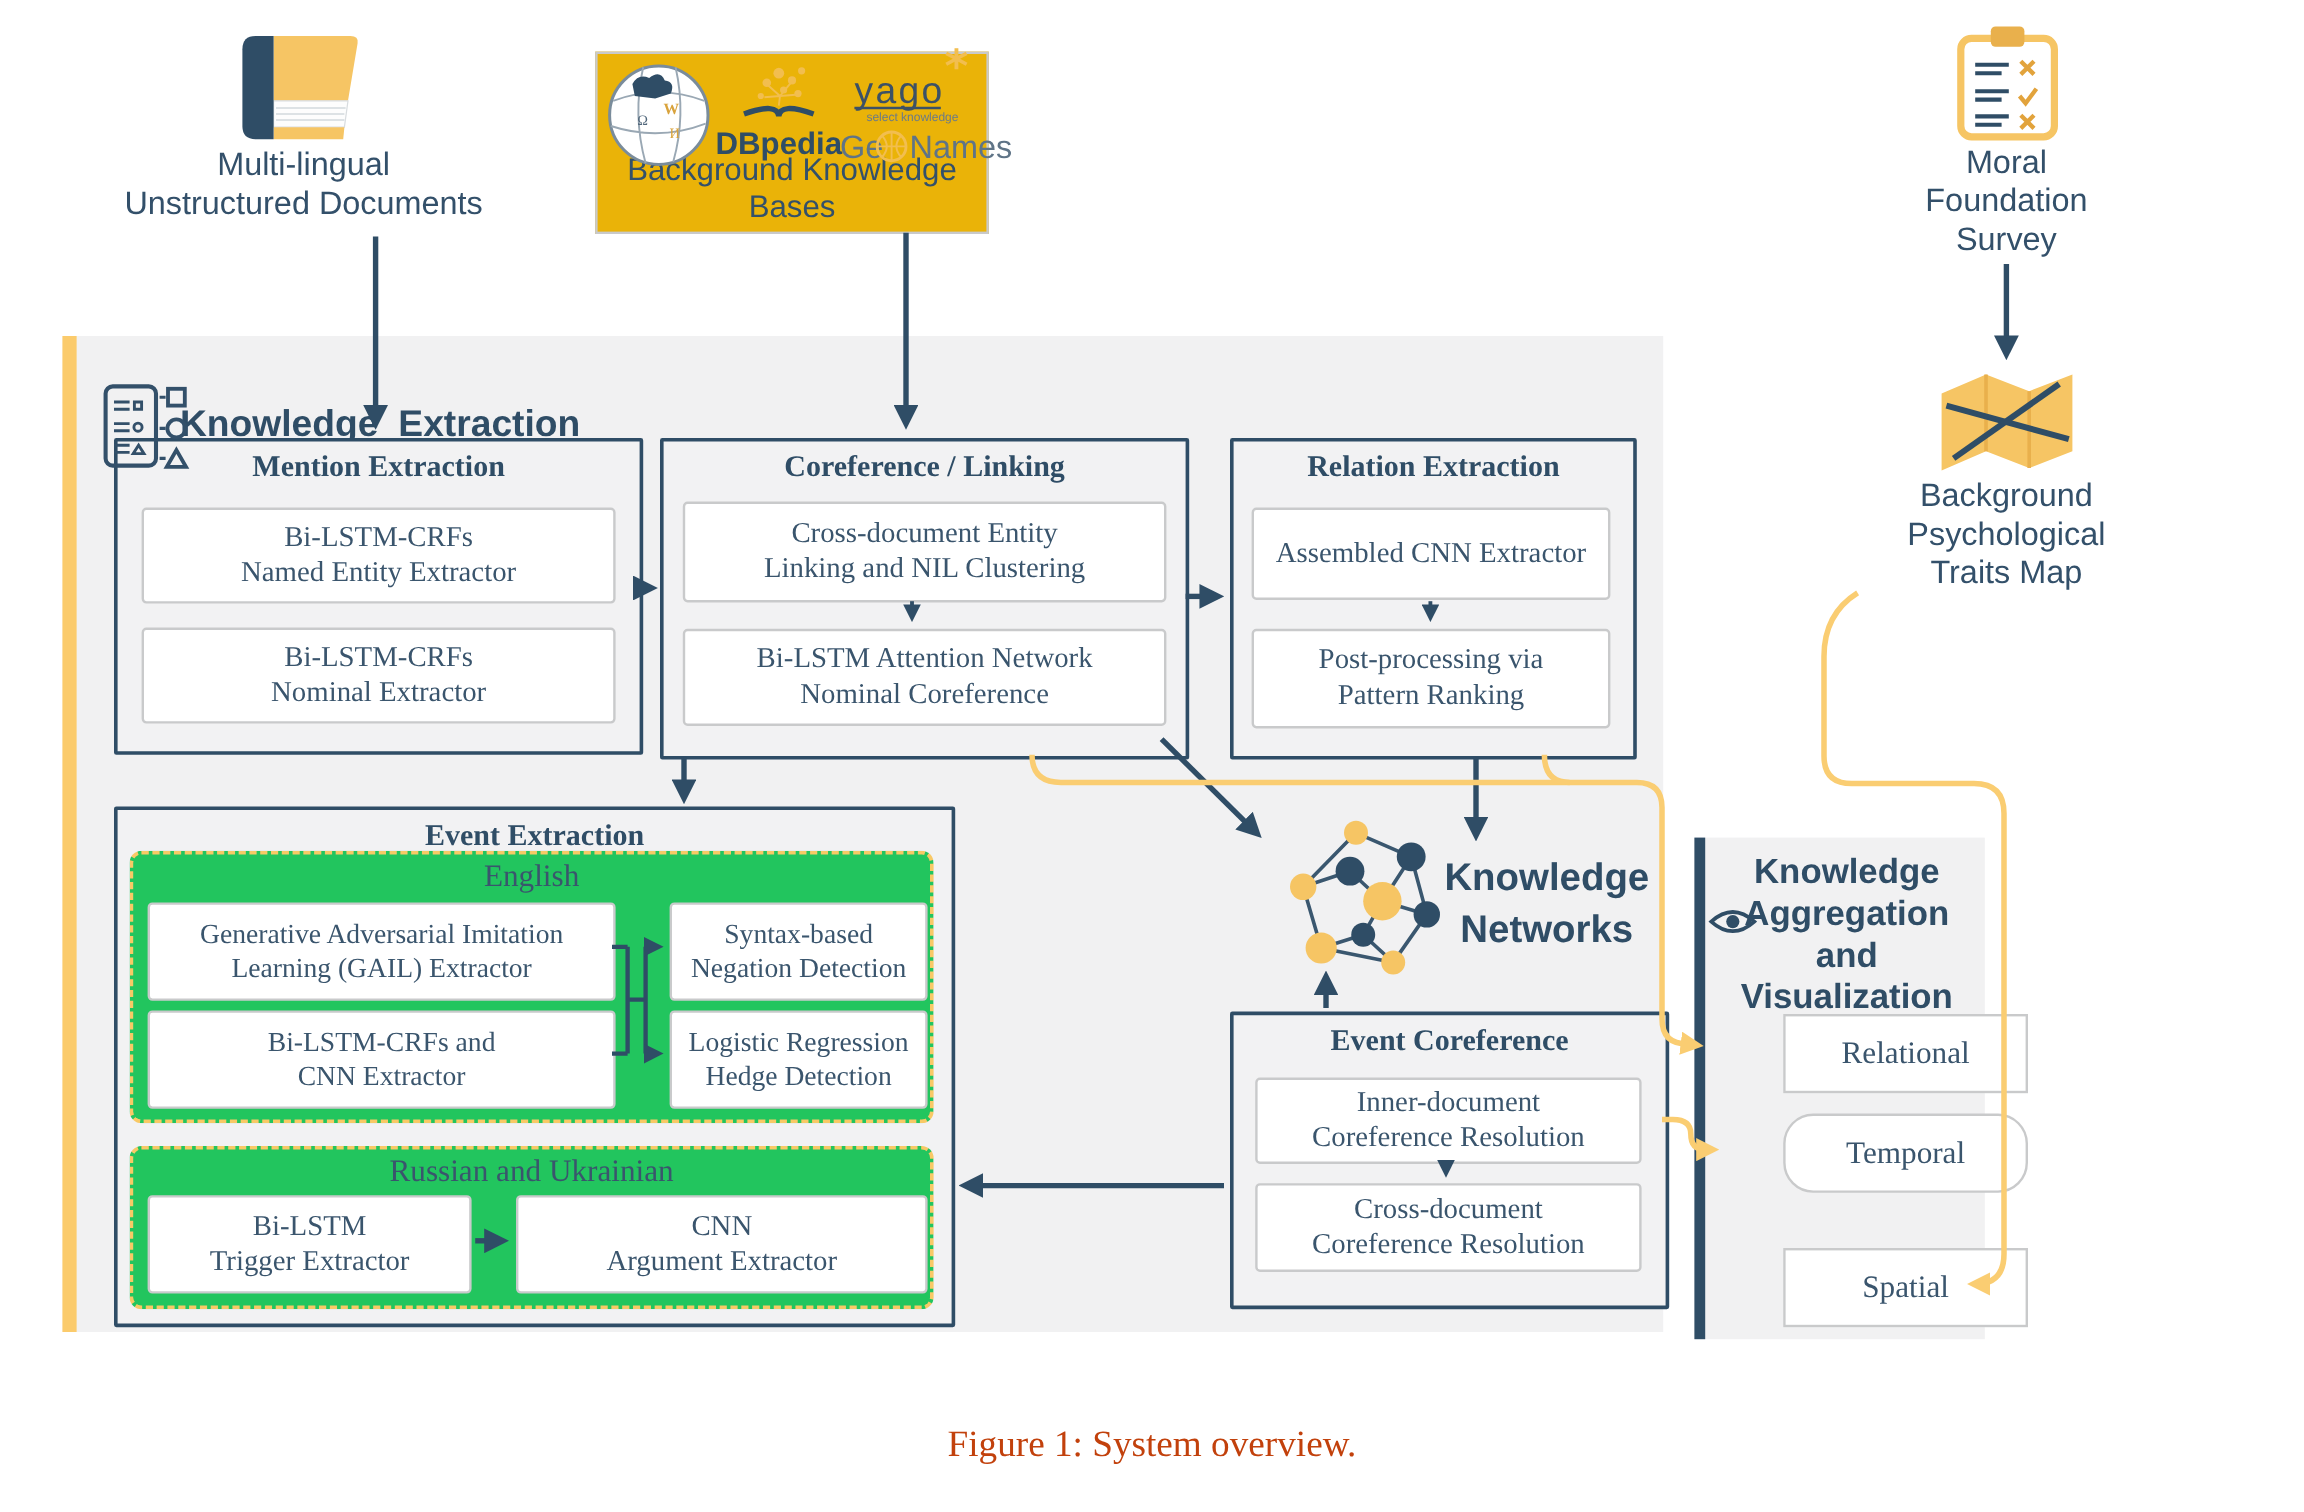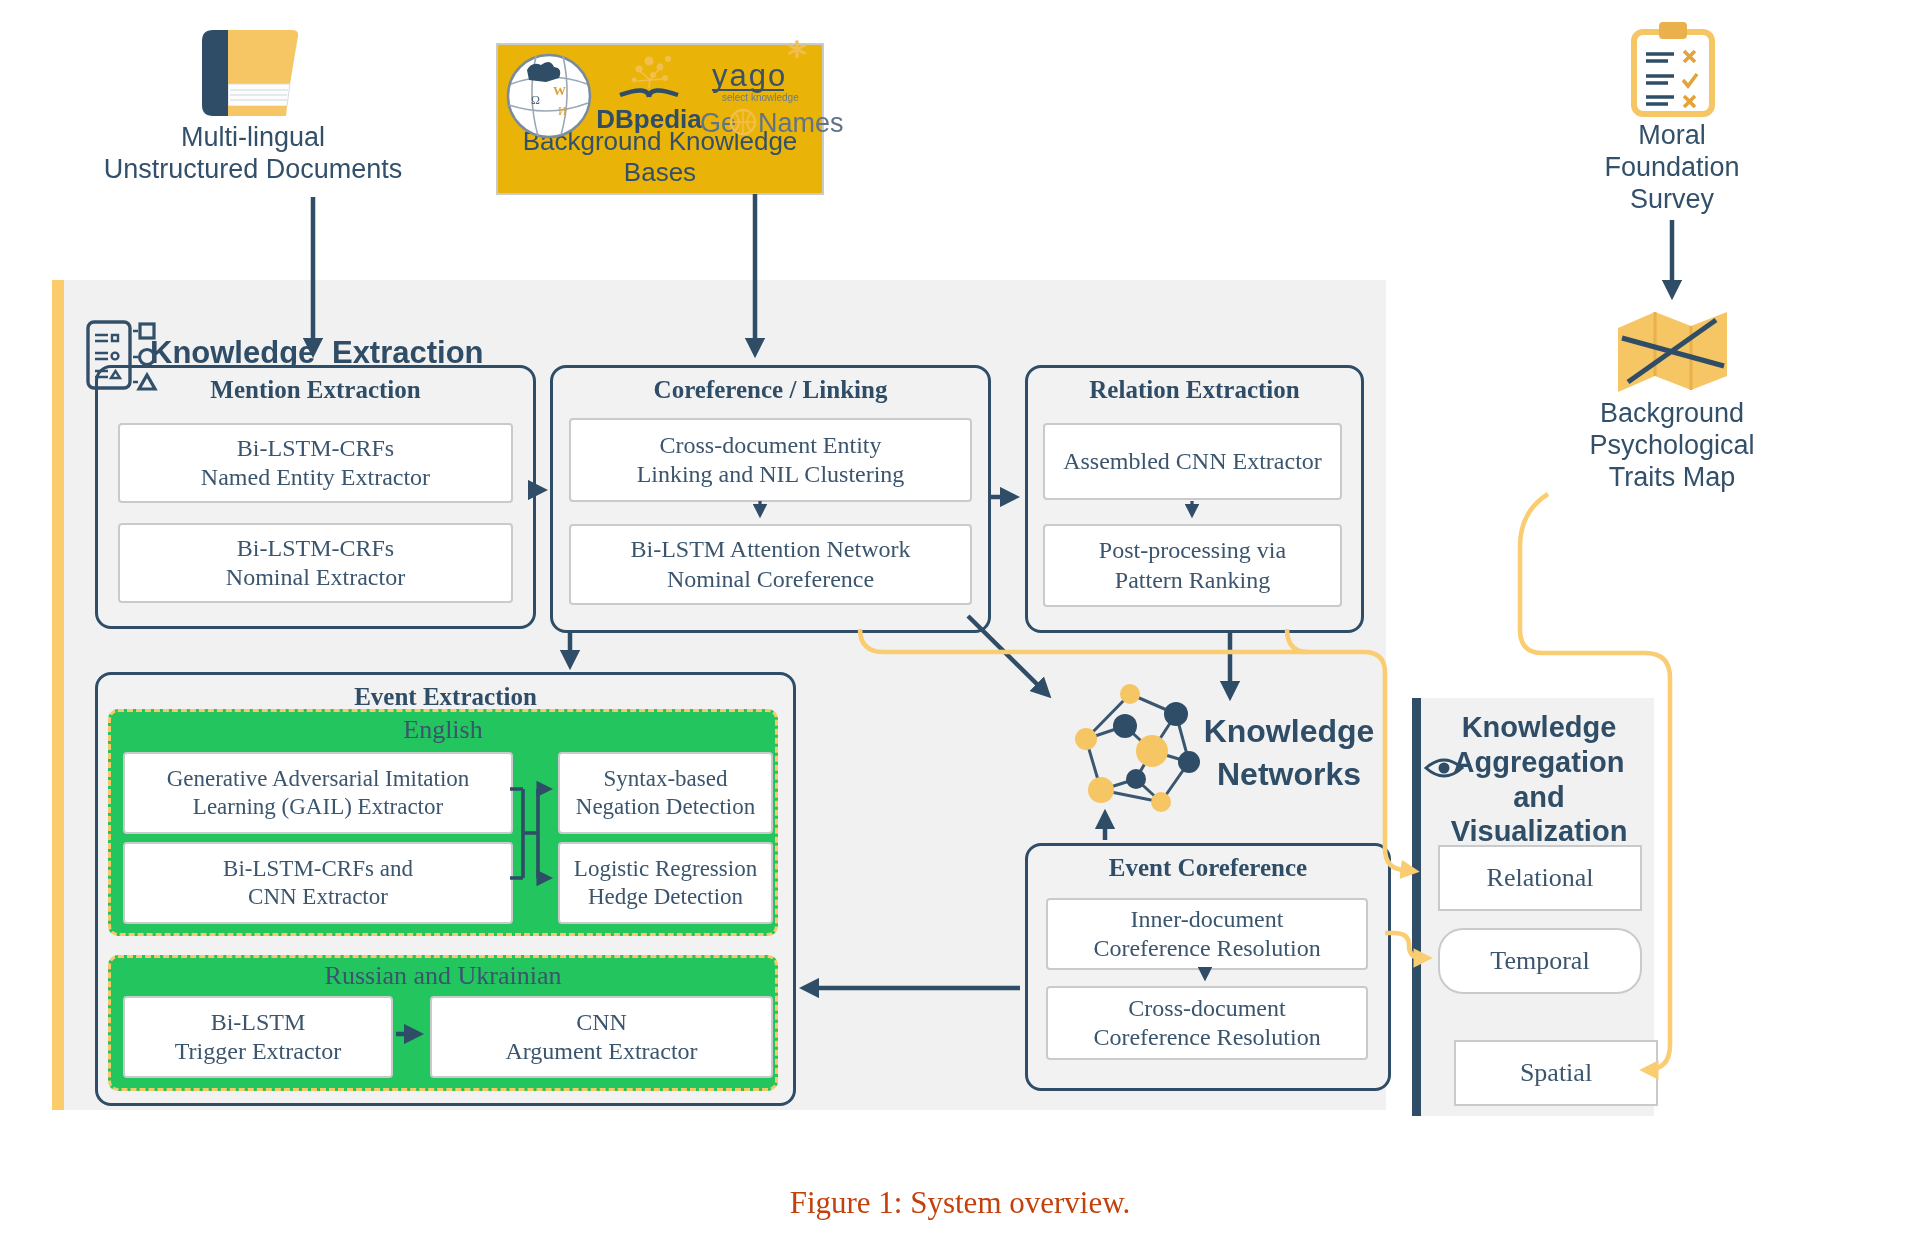--- a/index.html
+++ b/index.html
@@ -2,21 +2,21 @@
 <html><head>
 <meta charset="utf-8">
 <style>
   html,body{margin:0;padding:0;background:#fff;}
   .stage{position:relative;width:1920px;height:1260px;background:#fff;overflow:hidden;
          font-family:"Liberation Sans","DejaVu Sans",sans-serif;}
   .abs{position:absolute;}
   .pre{white-space:pre-line;}
   .panel{position:absolute;background:#F1F1F2;}
   .sanslabel{position:absolute;color:#33506A;font-size:27px;line-height:1.18;text-align:center;white-space:pre-line;}
-  .gbox{position:absolute;border:3px solid #2F4D66;border-radius:16px;background:#F2F2F3;}
+  .gbox{position:absolute;border:3px solid #2F4D66;border-radius:2px;background:#F2F2F3;}
   .gtitle{position:absolute;top:8px;left:0;right:0;text-align:center;
           font-family:"Liberation Serif","DejaVu Serif",serif;font-weight:bold;font-size:25px;color:#2F4D66;}
   .wbox{position:absolute;background:#fff;border:2px solid #C9CACB;border-radius:4px;
         display:flex;align-items:center;justify-content:center;text-align:center;
         font-family:"Liberation Serif","DejaVu Serif",serif;font-size:24px;color:#3A556D;
         line-height:1.22;white-space:pre-line;}
   .dashed{position:absolute;border:3px dashed #F8C966;border-radius:10px;background:#22c55e;}
   .dlabel{position:absolute;top:3px;left:0;right:0;text-align:center;
           font-family:"Liberation Serif","DejaVu Serif",serif;font-size:26px;color:#3A556D;}
   .kbox{position:absolute;left:26px;width:200px;height:62px;background:#fff;border:2px solid #C9CACB;
@@ -108,24 +108,24 @@
     <div class="wbox" style="left:18px;top:140px;width:318px;height:70px;">Cross-document
 Coreference Resolution</div>
   </div>
 
   <div class="bigtitle content pre" style="left:1200px;top:710px;width:178px;font-size:32px;line-height:1.35;">Knowledge
 Networks</div>
 
   <div class="bigtitle content pre" style="left:1424px;top:710px;width:230px;font-size:29px;line-height:1.2;z-index:3;">Knowledge
 Aggregation
 and Visualization</div>
-  <div class="abs content" style="left:1412px;top:698px;width:242px;height:418px;z-index:3;">
+  <div class="abs content" style="left:1460px;top:698px;width:242px;height:418px;z-index:3;">
     <div class="kbox" style="top:147px;">Relational</div>
     <div class="kbox" style="top:230px;border-radius:25px;">Temporal</div>
-    <div class="kbox" style="top:342px;margin-left:16px;">Spatial</div>
+    <div class="kbox" style="top:342px;">Spatial</div>
   </div>
 
   <div class="caption">Figure 1: System overview.</div>
 
   <svg class="overlay" width="1920" height="1260" viewBox="0 0 1920 1260">
     <defs>
       <marker id="mnavy" viewBox="0 0 10 10" refX="7" refY="5" markerWidth="4.6" markerHeight="4.6" orient="auto-start-reverse">
           <path d="M0,0 L10,5 L0,10 z" fill="#2F4D66"></path>
         </marker>
       <marker id="mgold" viewBox="0 0 10 10" refX="7" refY="5" markerWidth="4.2" markerHeight="4.2" orient="auto-start-reverse">

